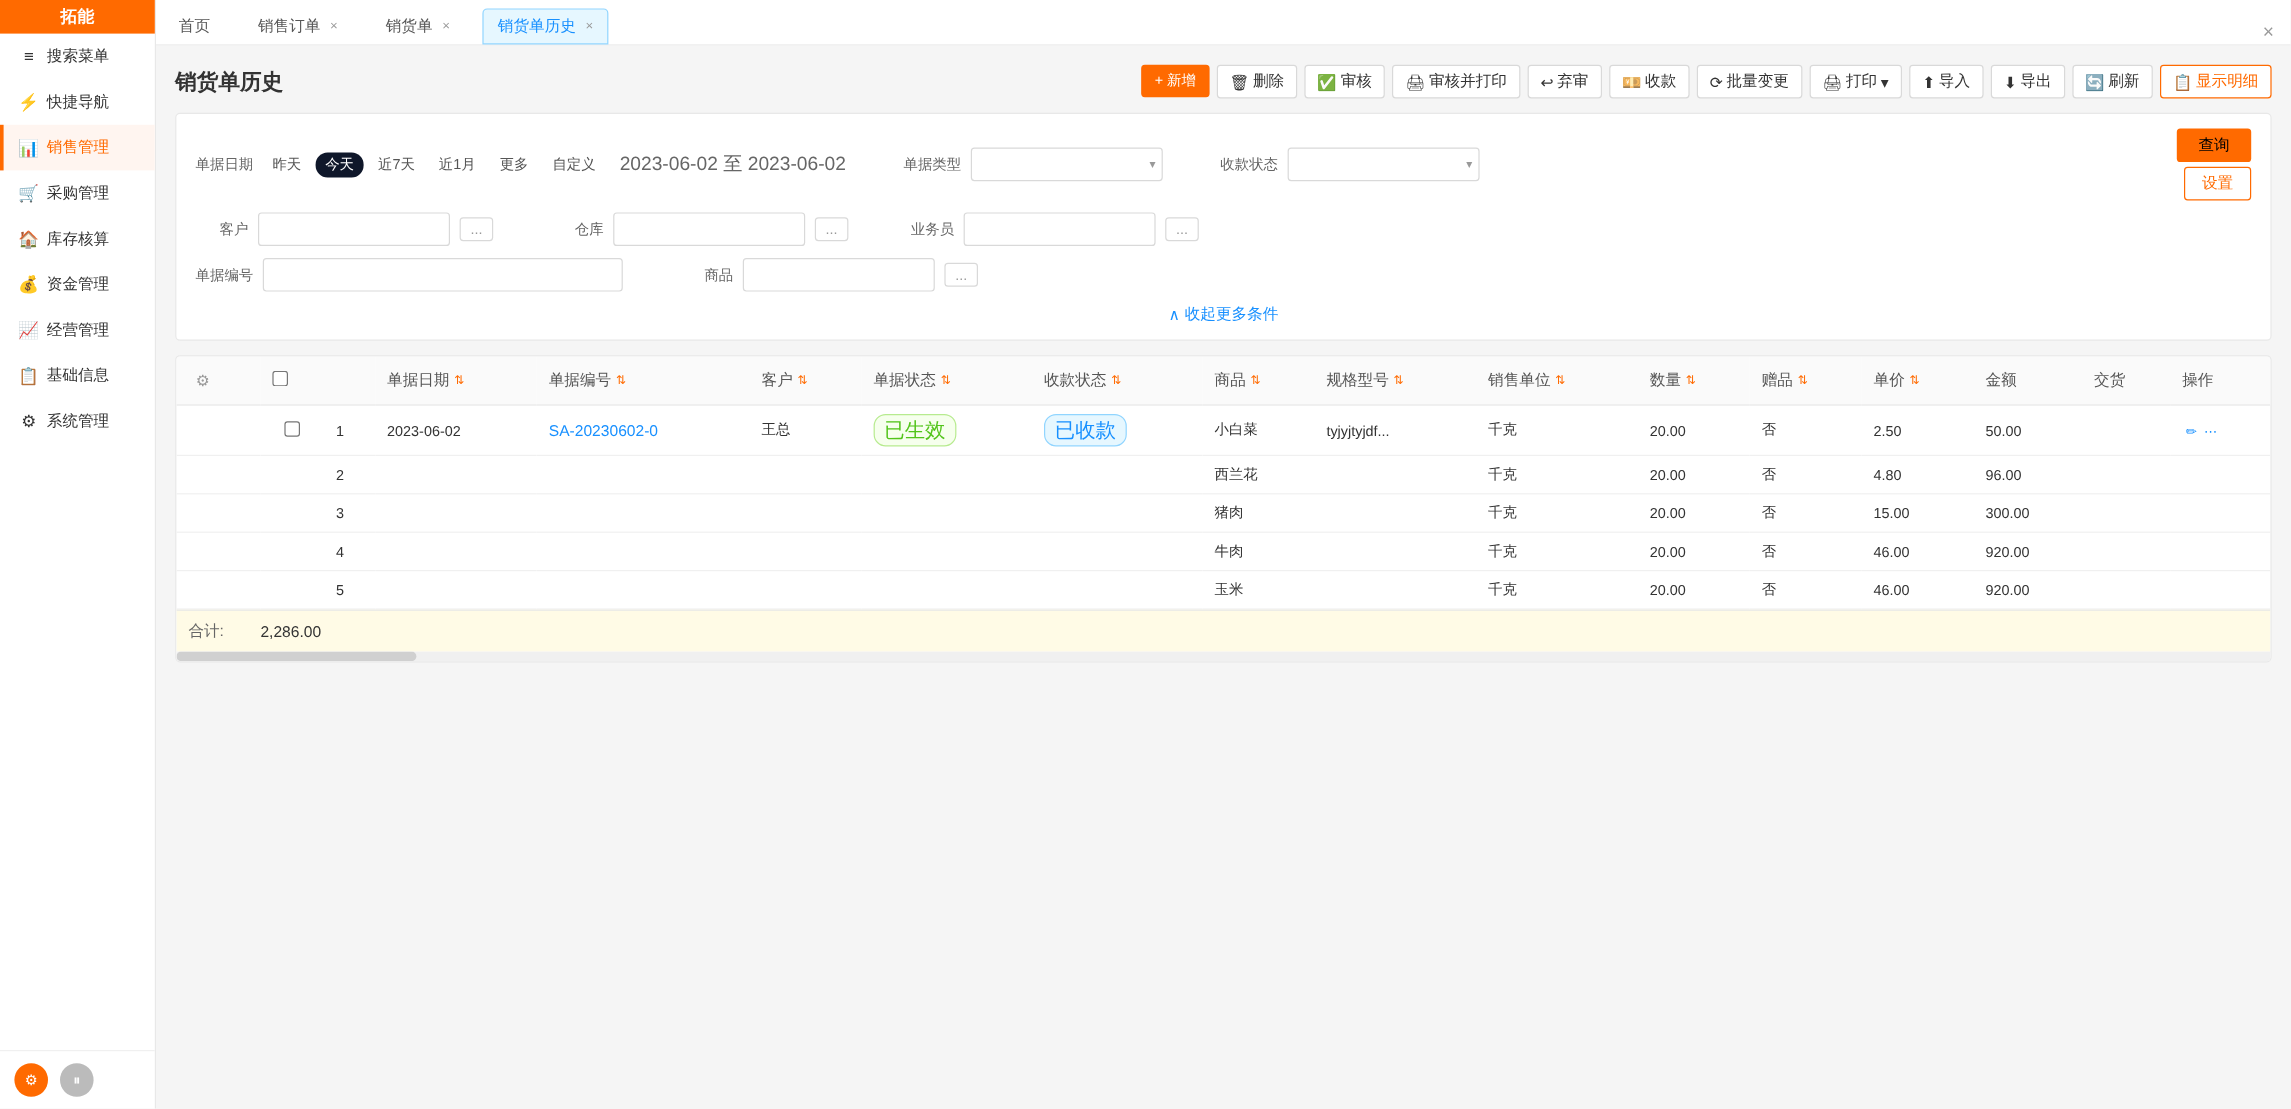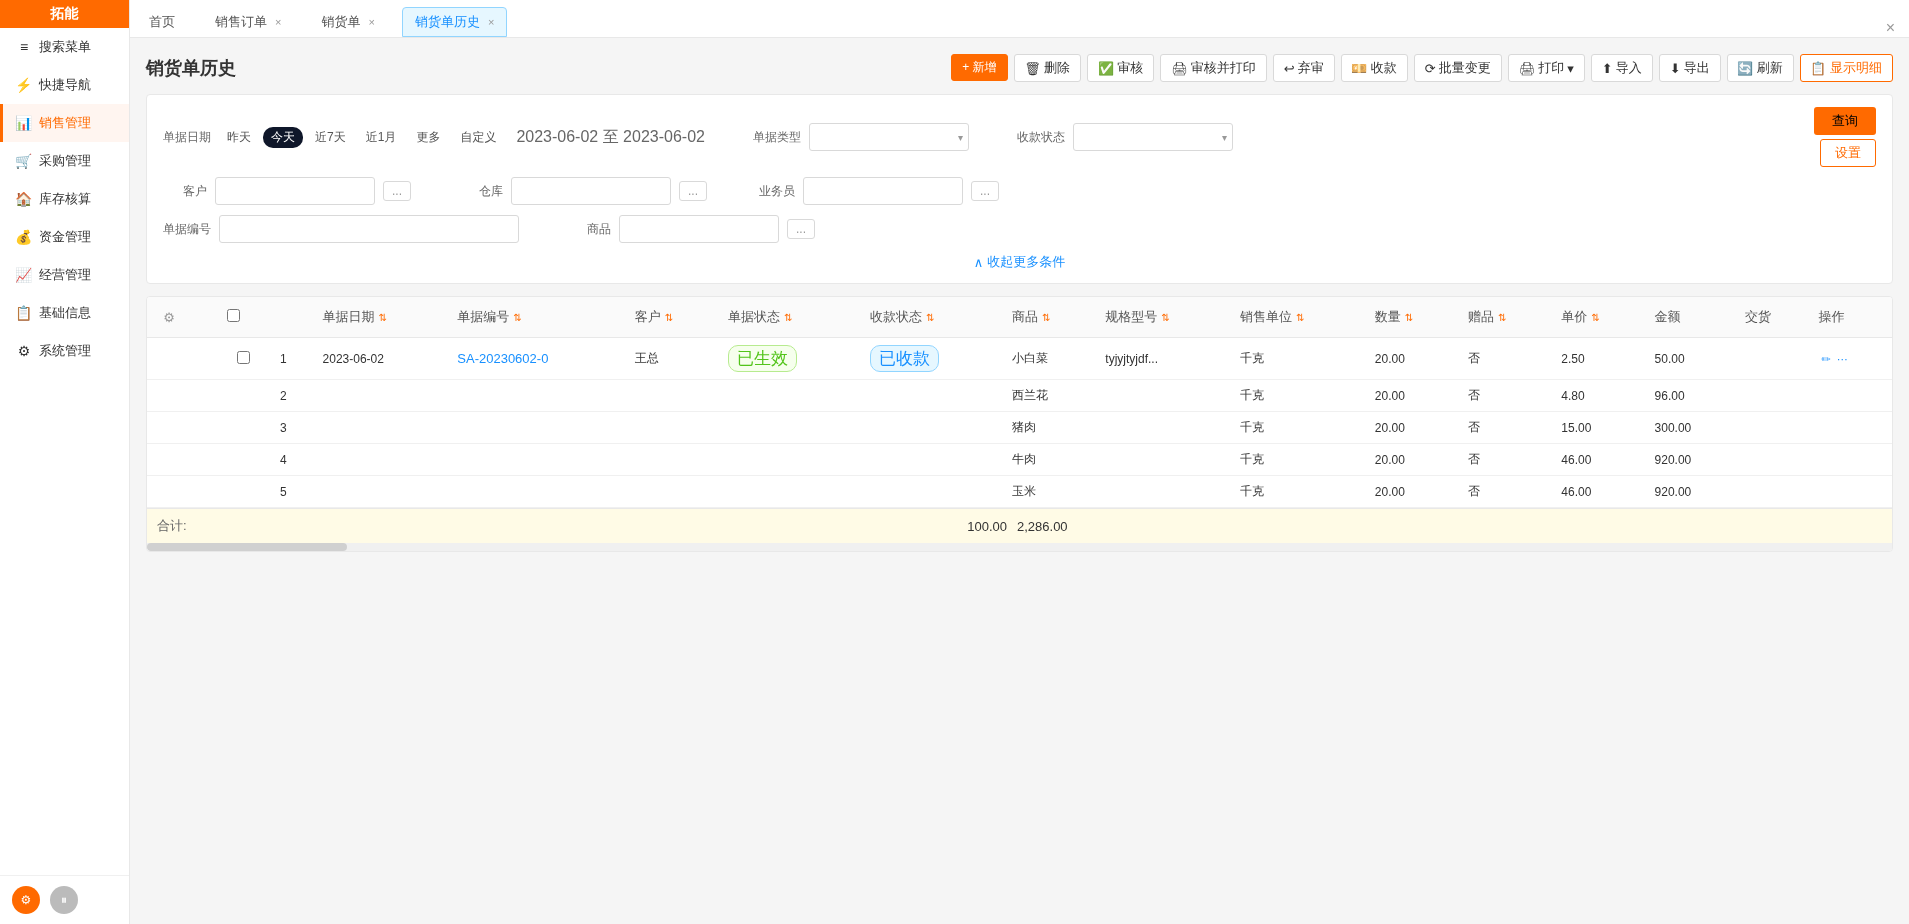--- a/index.html
+++ b/index.html
@@ -802,21 +802,20 @@
     <td>46.00</td>
     <td>920.00</td>
     <td></td>
     <td></td>
   </tr>
           </tbody>
       </table>
 
       <div class="table-footer">
         <span class="total-label">合计:</span>
-        <span class="total-qty">100.00</span>
         <span class="total-amount">2,286.00</span>
       </div>
 
       <div class="scroll-bar-row">
         <div class="scroll-bar-thumb"></div>
       </div>
 
     </div>
   </div>
 </div>

